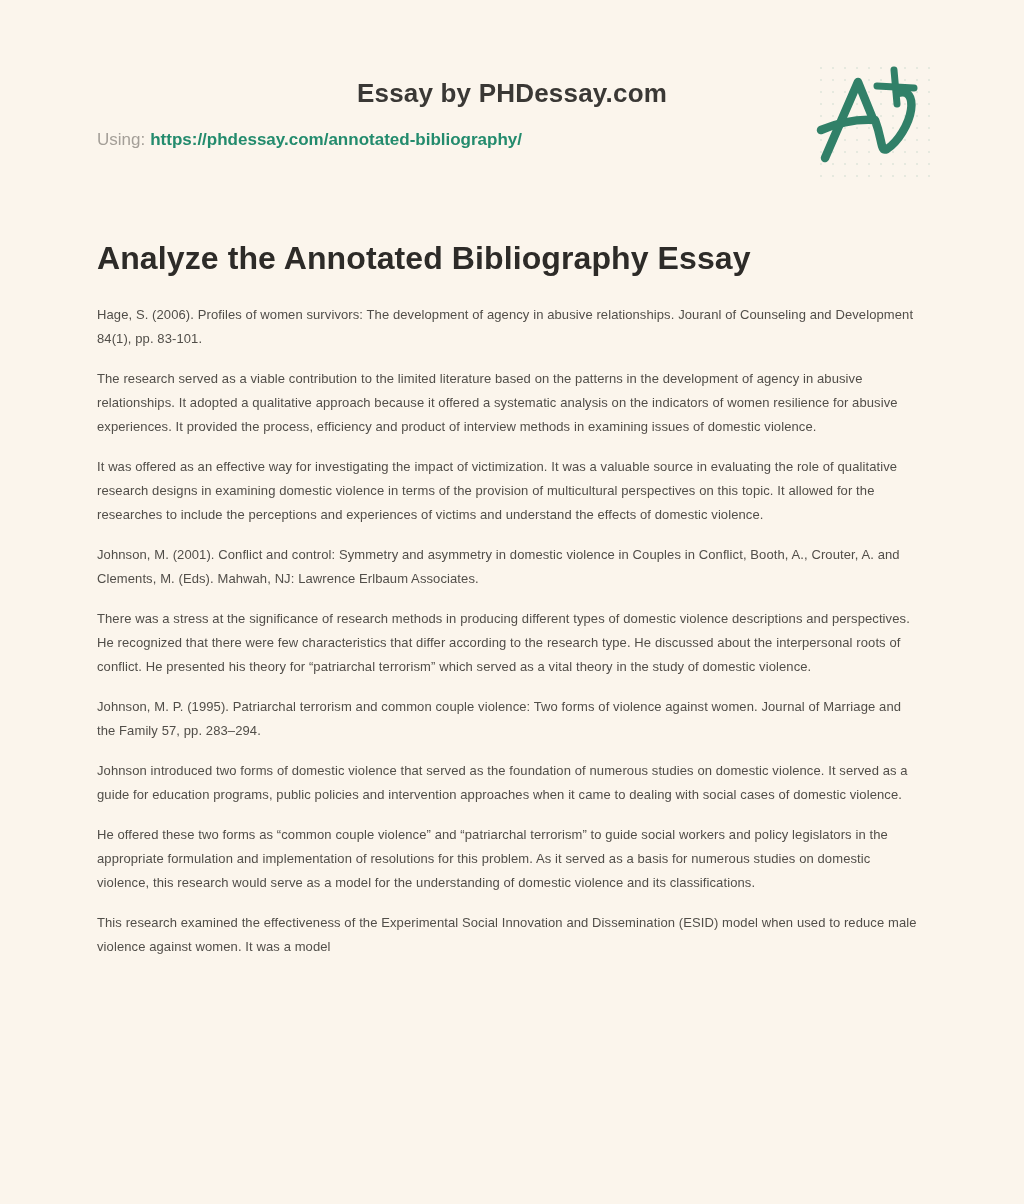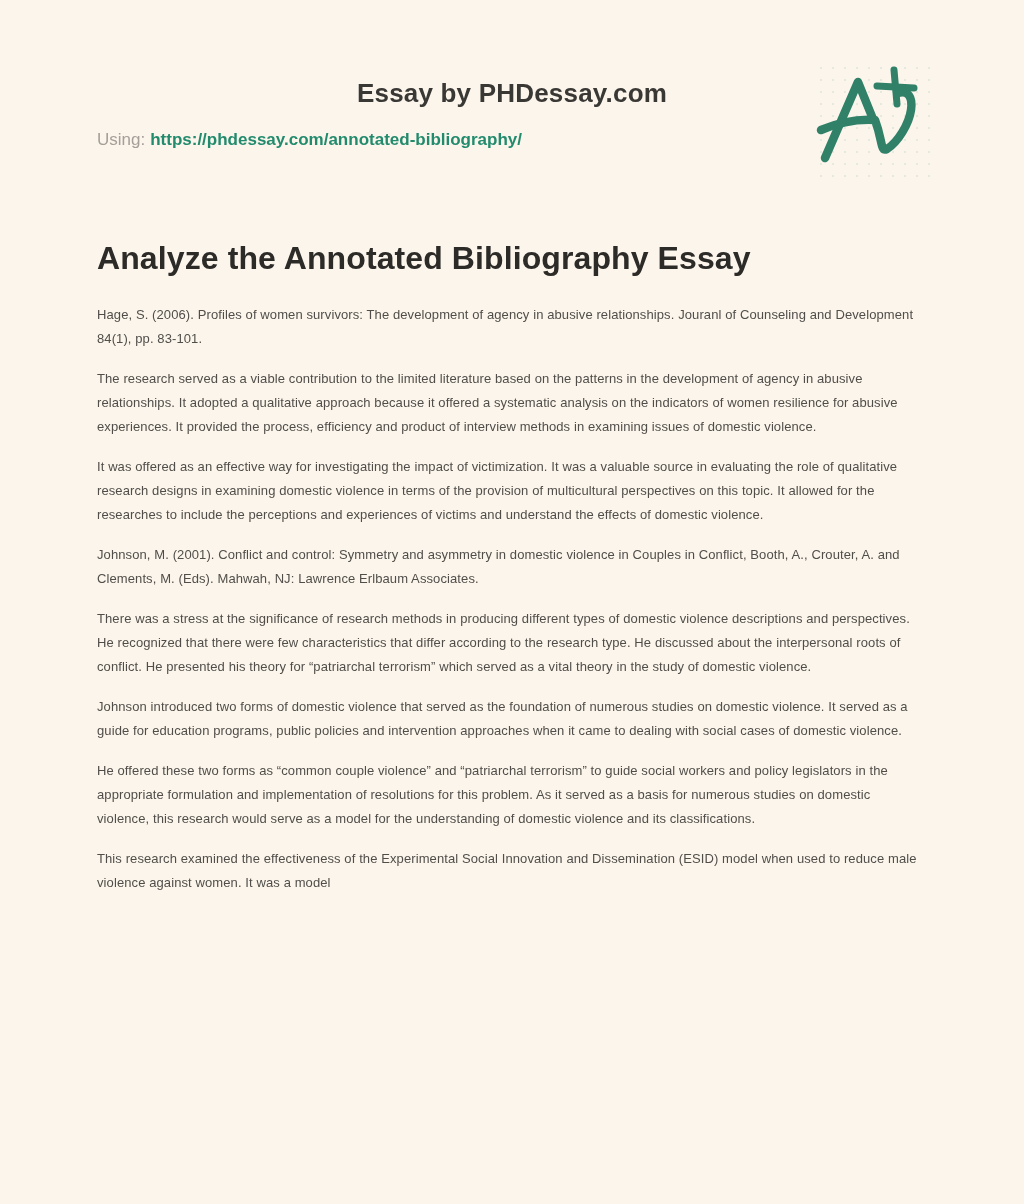--- a/index.html
+++ b/index.html
@@ -95,19 +95,20 @@
   </header>
 
   <main class="article">
     <h2 class="essay-title">Analyze the Annotated Bibliography Essay</h2>
     <div class="article-body">
       <p class="para">Hage, S. (2006). Profiles of women survivors: The development of agency in abusive relationships. Jouranl of Counseling and Development 84(1), pp. 83-101.</p>
       <p class="para">The research served as a viable contribution to the limited literature based on the patterns in the development of agency in abusive relationships. It adopted a qualitative approach because it offered a systematic analysis on the indicators of women resilience for abusive experiences. It provided the process, efficiency and product of interview methods in examining issues of domestic violence.</p>
       <p class="para">It was offered as an effective way for investigating the impact of victimization. It was a valuable source in evaluating the role of qualitative research designs in examining domestic violence in terms of the provision of multicultural perspectives on this topic. It allowed for the researches to include the perceptions and experiences of victims and understand the effects of domestic violence.</p>
       <p class="para">Johnson, M. (2001). Conflict and control: Symmetry and asymmetry in domestic violence in Couples in Conflict, Booth, A., Crouter, A. and Clements, M. (Eds). Mahwah, NJ: Lawrence Erlbaum Associates.</p>
       <p class="para">There was a stress at the significance of research methods in producing different types of domestic violence descriptions and perspectives. He recognized that there were few characteristics that differ according to the research type. He discussed about the interpersonal roots of conflict. He presented his theory for “patriarchal terrorism” which served as a vital theory in the study of domestic violence.</p>
+      <p class="para">Johnson, M. P. (1995). Patriarchal terrorism and common couple violence: Two forms of violence against women. Journal of Marriage and the Family 57, pp. 283–294.</p>
       <p class="para">Johnson introduced two forms of domestic violence that served as the foundation of numerous studies on domestic violence. It served as a guide for education programs, public policies and intervention approaches when it came to dealing with social cases of domestic violence.</p>
       <p class="para">He offered these two forms as “common couple violence” and “patriarchal terrorism” to guide social workers and policy legislators in the appropriate formulation and implementation of resolutions for this problem. As it served as a basis for numerous studies on domestic violence, this research would serve as a model for the understanding of domestic violence and its classifications.</p>
       <p class="para">This research examined the effectiveness of the Experimental Social Innovation and Dissemination (ESID) model when used to reduce male violence against women. It was a model</p>
     </div>
   </main>
 
 </div>
 
 </body></html>

